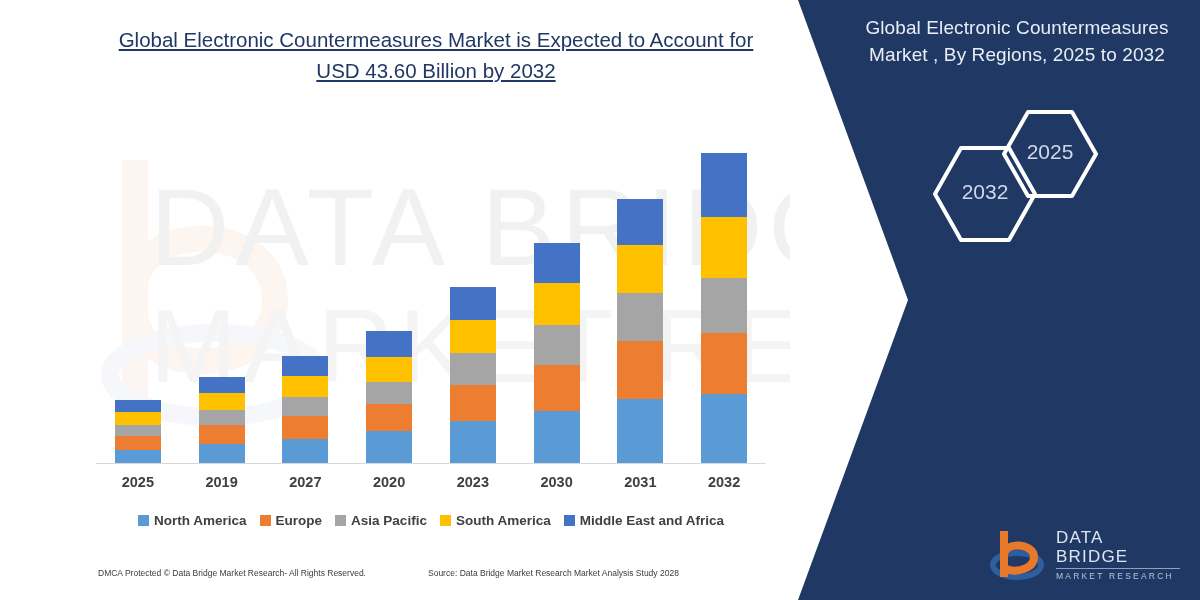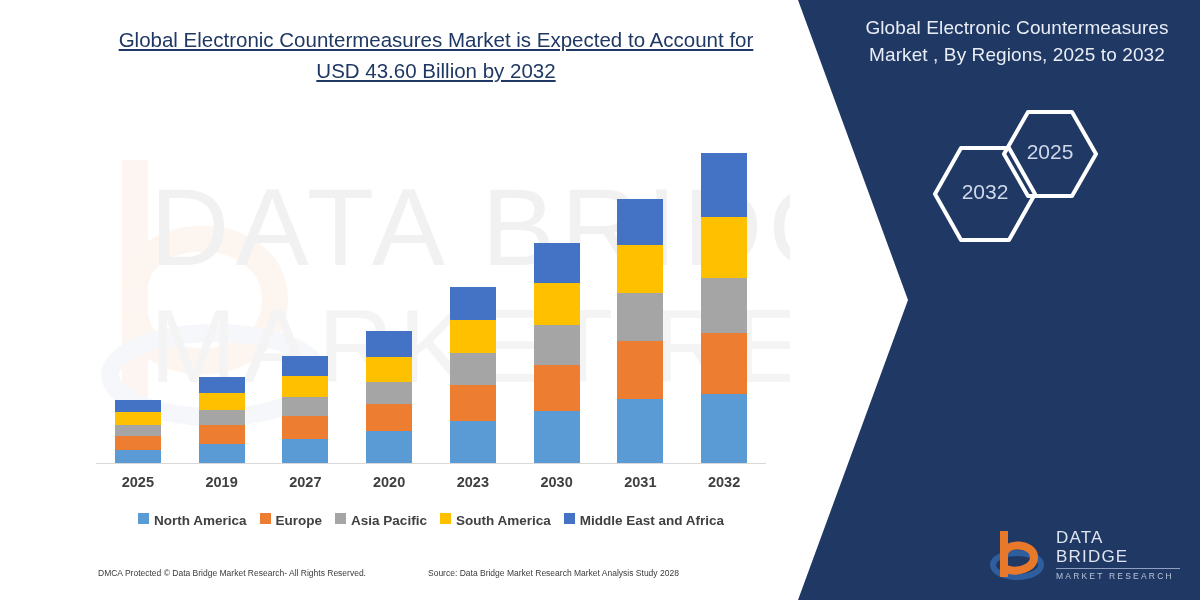--- a/index.html
+++ b/index.html
@@ -86,21 +86,21 @@
   .xlabels{
     position:absolute;left:96px;top:474px;width:670px;z-index:3;
     display:flex;justify-content:space-around;
   }
   .xlabel{width:80px;text-align:center;color:#404040;font-size:14.5px;font-weight:bold;}
 
   .legend{
     position:absolute;left:96px;top:513px;width:670px;z-index:3;
     display:flex;justify-content:center;align-items:center;gap:13px;
   }
-  .legend-item{display:flex;align-items:flex-start;gap:5px;}
+  .legend-item{display:flex;align-items:center;gap:5px;}
   .legend-swatch{width:11px;height:11px;display:inline-block;}
   .legend-label{color:#404040;font-size:13.5px;font-weight:bold;white-space:nowrap;}
 
   .footer{position:absolute;left:0;top:568px;width:790px;z-index:3;}
   .footer-left{position:absolute;left:98px;top:0;color:#3b3b3b;font-size:8.5px;white-space:nowrap;}
   .footer-right{position:absolute;left:428px;top:0;color:#3b3b3b;font-size:8.5px;white-space:nowrap;}
 </style>
 </head>
 <body>
 

